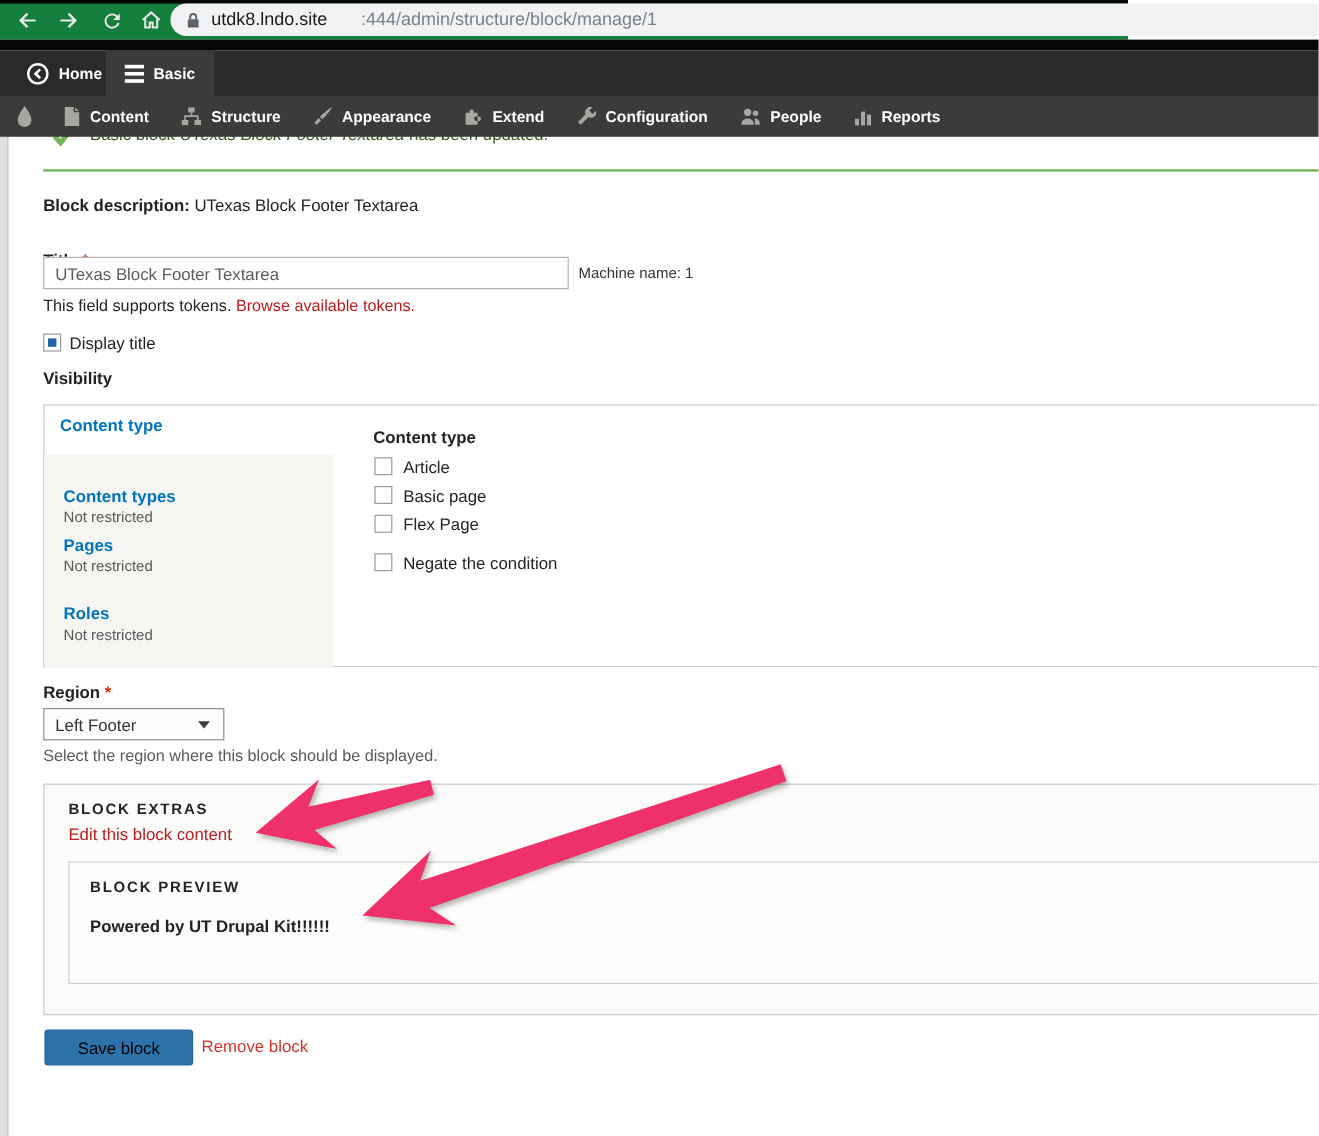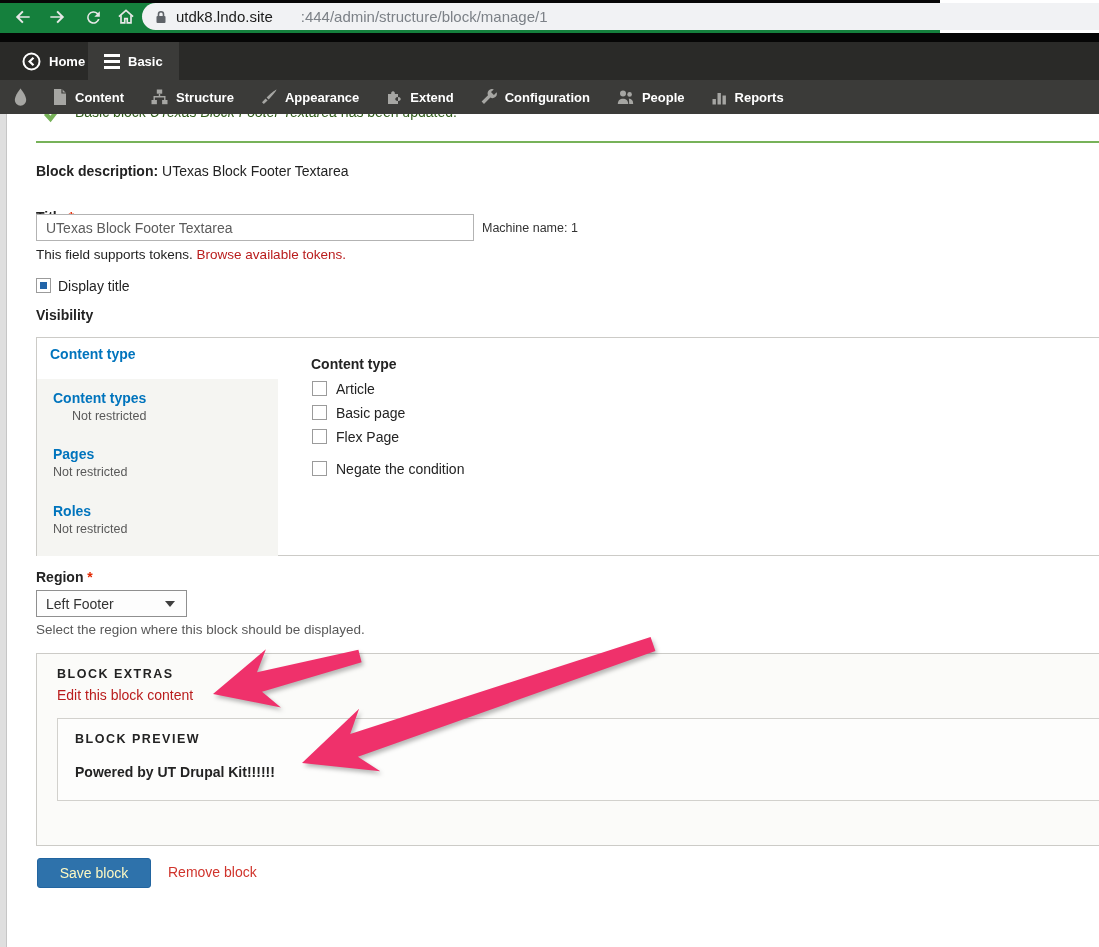--- a/index.html
+++ b/index.html
@@ -56,42 +56,42 @@
 
   .visibility-label { left:36px; top:307px; }
 
   
   .vtabs { position:absolute; left:36px; top:337px; width:1063px; height:219px; background:#fff; border:1px solid #cccbc7; border-right:none; }
   .vtab-selected { position:absolute; left:13px; top:8px; font-size:14px; font-weight:700; color:#0074bd; cursor:pointer; }
   .vtab-menu { position:absolute; left:0; top:41px; width:241px; height:177px; background:#f5f5f2; }
   .vtab-item { position:absolute; left:16px; cursor:pointer; }
   .vtab-item .t { font-size:14px; font-weight:700; color:#0074bd; line-height:18px; }
   .vtab-item .s { font-size:12.5px; color:#595959; line-height:18px; }
-  .vt0 { top:10px;text-align:right; } .vt1 { top:66px; } .vt2 { top:123px; }
+  .vt0 { top:25px; } .vt1 { top:66px; } .vt2 { top:123px; }
   .pane-heading { position:absolute; left:274px; top:18px; font-size:14px; font-weight:700; color:#232323; }
   .pane-cb0 { left:275px; top:43px; } .pane-lb0 { left:299px; top:43px; }
   .pane-cb1 { left:275px; top:67px; } .pane-lb1 { left:299px; top:67px; }
   .pane-cb2 { left:275px; top:91px; } .pane-lb2 { left:299px; top:91px; }
   .pane-cb3 { left:275px; top:123px; } .pane-lb3 { left:299px; top:123px; }
 
   .region-label { left:36px; top:569px; }
   .select { position:absolute; left:36px; top:590px; width:151px; height:27px; border:1px solid #8f8f8f; background:#fdfdfd; display:flex; align-items:center; padding-left:9px; font-size:14px; color:#333; cursor:pointer; }
   .select .arrow { position:absolute; right:11px; top:10px; width:0; height:0; border-left:5px solid transparent; border-right:5px solid transparent; border-top:6px solid #3f3f3f; }
   .region-help { position:absolute; left:36px; top:622px; font-size:13.5px; color:#595959; }
 
   
   .extras { position:absolute; left:36px; top:653px; width:1063px; height:193px; background:#fbfbf9; border:1px solid #cccbc7; border-right:none; }
   .extras-heading { position:absolute; left:20px; top:13px; font-size:12.5px; font-weight:700; letter-spacing:1.5px; color:#232323; }
   .extras-link { position:absolute; left:20px; top:33px; font-size:14px; }
-  .preview-box { position:absolute; left:20px; top:64px; width:1043px; height:83px; background:#fdfdfc; border:1px solid #d2d1cd; border-right:none; }
+  .preview-box { position:absolute; left:20px; top:64px; width:1043px; height:102px; background:#fdfdfc; border:1px solid #d2d1cd; border-right:none; }
   .preview-heading { position:absolute; left:17px; top:13px; font-size:12.5px; font-weight:700; letter-spacing:1.5px; color:#232323; }
   .preview-text { position:absolute; left:17px; top:45px; font-size:14px; font-weight:700; color:#232323; }
 
   
-  .save-btn { position:absolute; left:37px; top:858px; width:114px; height:30px; background:#2e72ab; border:1px solid #2265a0; border-radius:3px; color:#fef9c3; font-size:14px; display:flex; align-items:center; justify-content:center; cursor:pointer; font-family:"Liberation Sans",sans-serif; }
+  .save-btn { position:absolute; left:37px; top:858px; width:124px; height:30px; background:#2e72ab; border:1px solid #2265a0; border-radius:3px; color:#000000; font-size:14px; display:flex; align-items:center; justify-content:center; cursor:pointer; font-family:"Liberation Sans",sans-serif; }
   .remove-link { position:absolute; left:168px; top:864px; font-size:14px; color:#d0342c; cursor:pointer; }
 
   
   .annot { position:absolute; left:0; top:0; z-index:30; pointer-events:none; }
   .annot polygon { filter:drop-shadow(2px 3px 2px rgba(0,0,0,0.28)); }
 
   svg { display:block; }
 </style>
 </head>
 <body>

